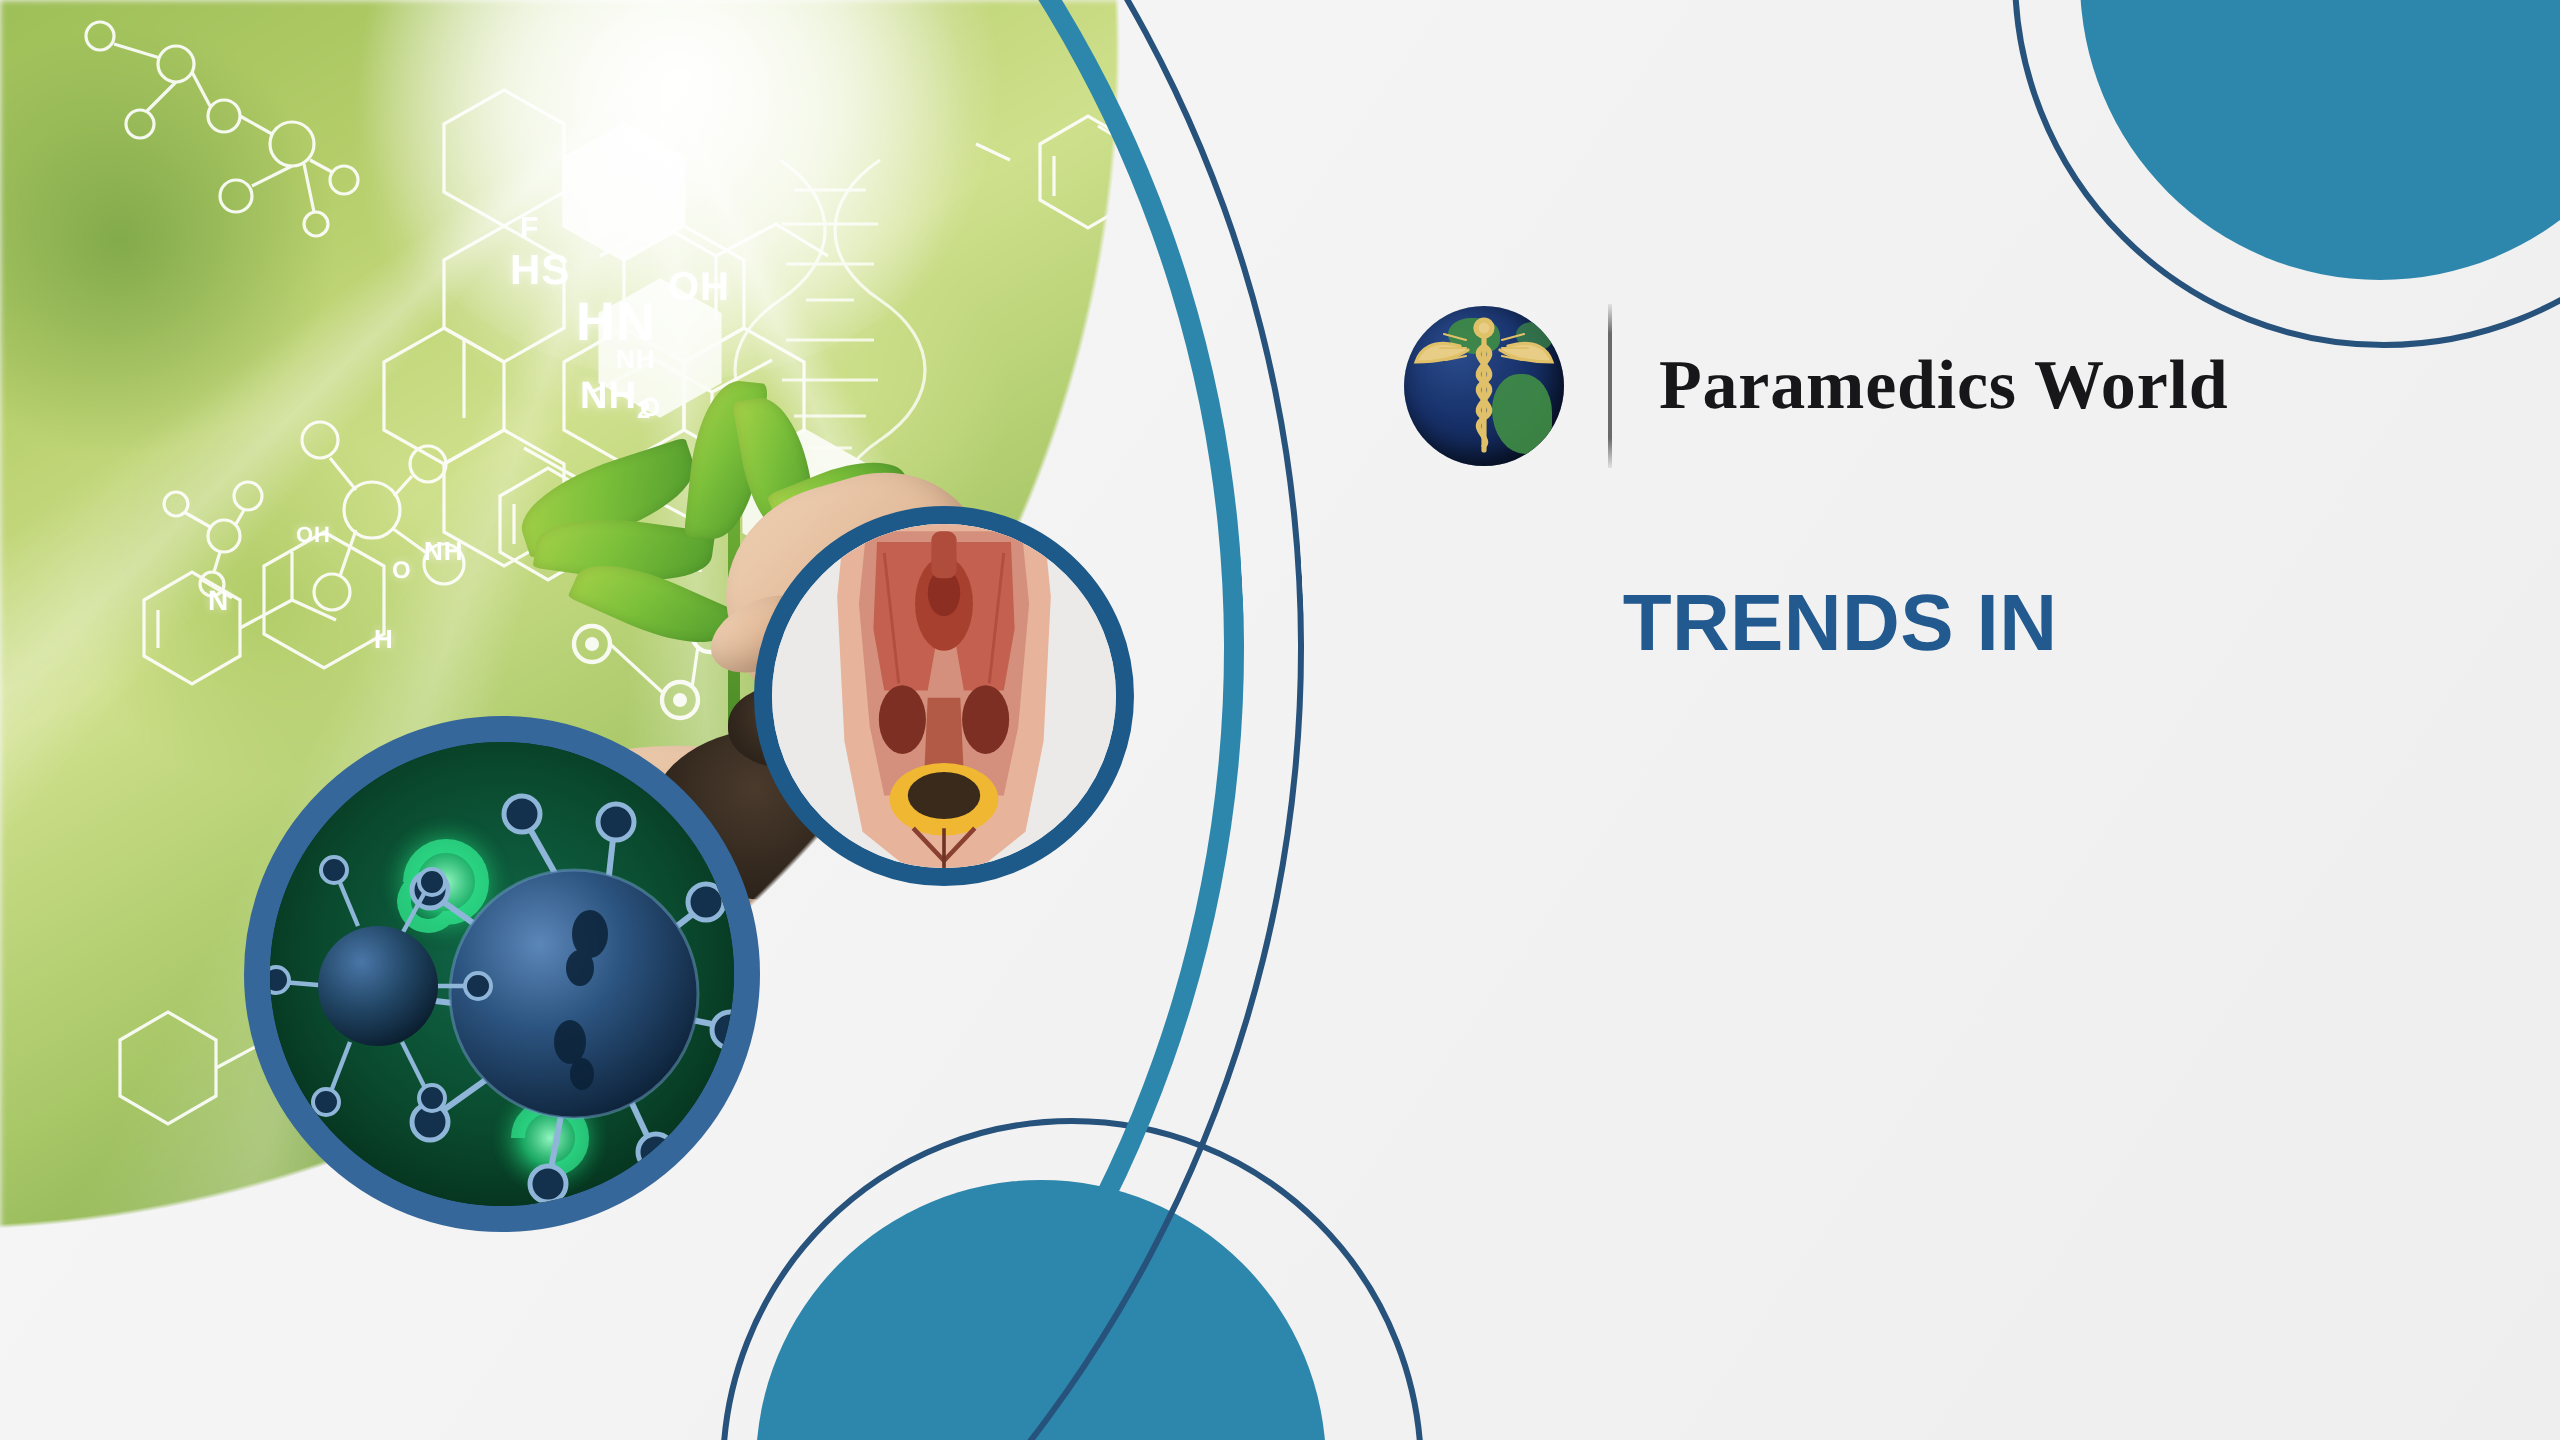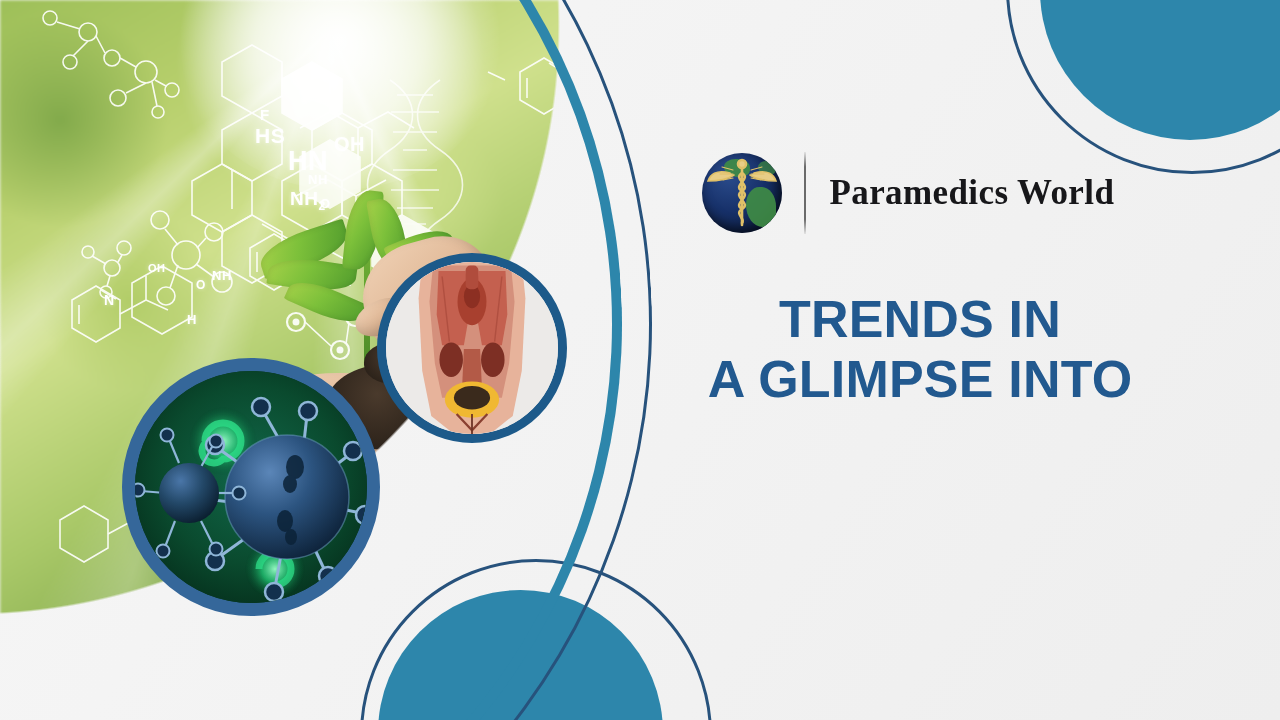--- a/index.html
+++ b/index.html
@@ -218,21 +218,21 @@
 
   
   .headline {
     position:absolute;
     left:620px; top:289px;
     width:600px;
     text-align:center;
     color:#22598f;
     font-family:"Liberation Sans", sans-serif;
     font-weight:700;
-    font-size:52px;
+    font-size:40px;
     line-height:1.16;
     letter-spacing:.2px;
     text-transform:uppercase;
   }
   .headline .ln { display:block; white-space:nowrap; }
 </style>
 </head>
 <body>
 
 <div class="canvas">
@@ -497,16 +497,15 @@
 
     <div class="logo-divider"></div>
 
     <div class="logo-text">
       <div class="brand-name">Paramedics World</div>
     </div>
   </div>
 
   <div class="headline">
     <span class="ln">TRENDS IN</span>
-    <span class="ln">A GLIMPSE INTO</span>
   </div>
 
 </div>
 
 </body></html>

